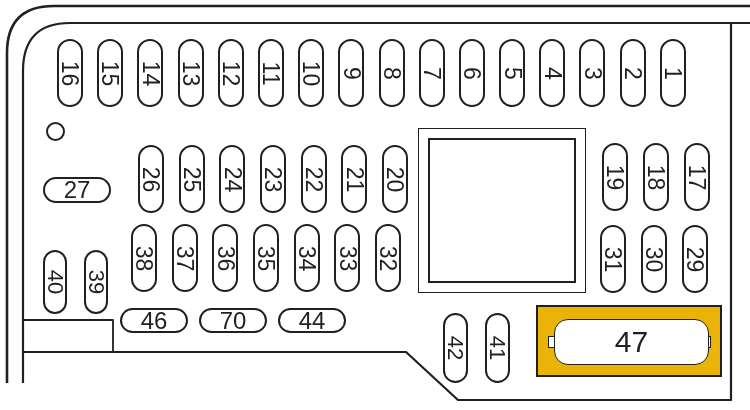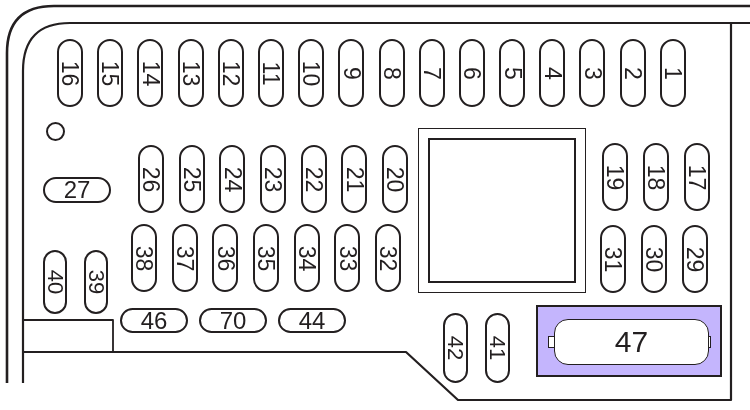--- a/index.html
+++ b/index.html
@@ -57,21 +57,21 @@
     border:1.6px solid #231f20;background:#fff;
   }
   .relay-box-inner{
     position:absolute;left:9px;top:9px;right:9px;bottom:9px;
     border:2.2px solid #231f20;background:#fff;
   }
 
   
   .comp47{
     position:absolute;left:536px;top:305px;width:186px;height:72px;
-    border:2px solid #231f20;background:#c4b5fd;
+    border:2px solid #231f20;background:#eab308;
   }
   .comp47-body{
     position:absolute;left:16px;top:12px;width:155px;height:46px;
     border:1.8px solid #231f20;border-radius:14px;
     display:flex;align-items:center;justify-content:center;background:#fff;
   }
   .comp47 .tab{
     position:absolute;top:29px;width:8px;height:12px;
     border:1.6px solid #231f20;background:#fff;
   }

